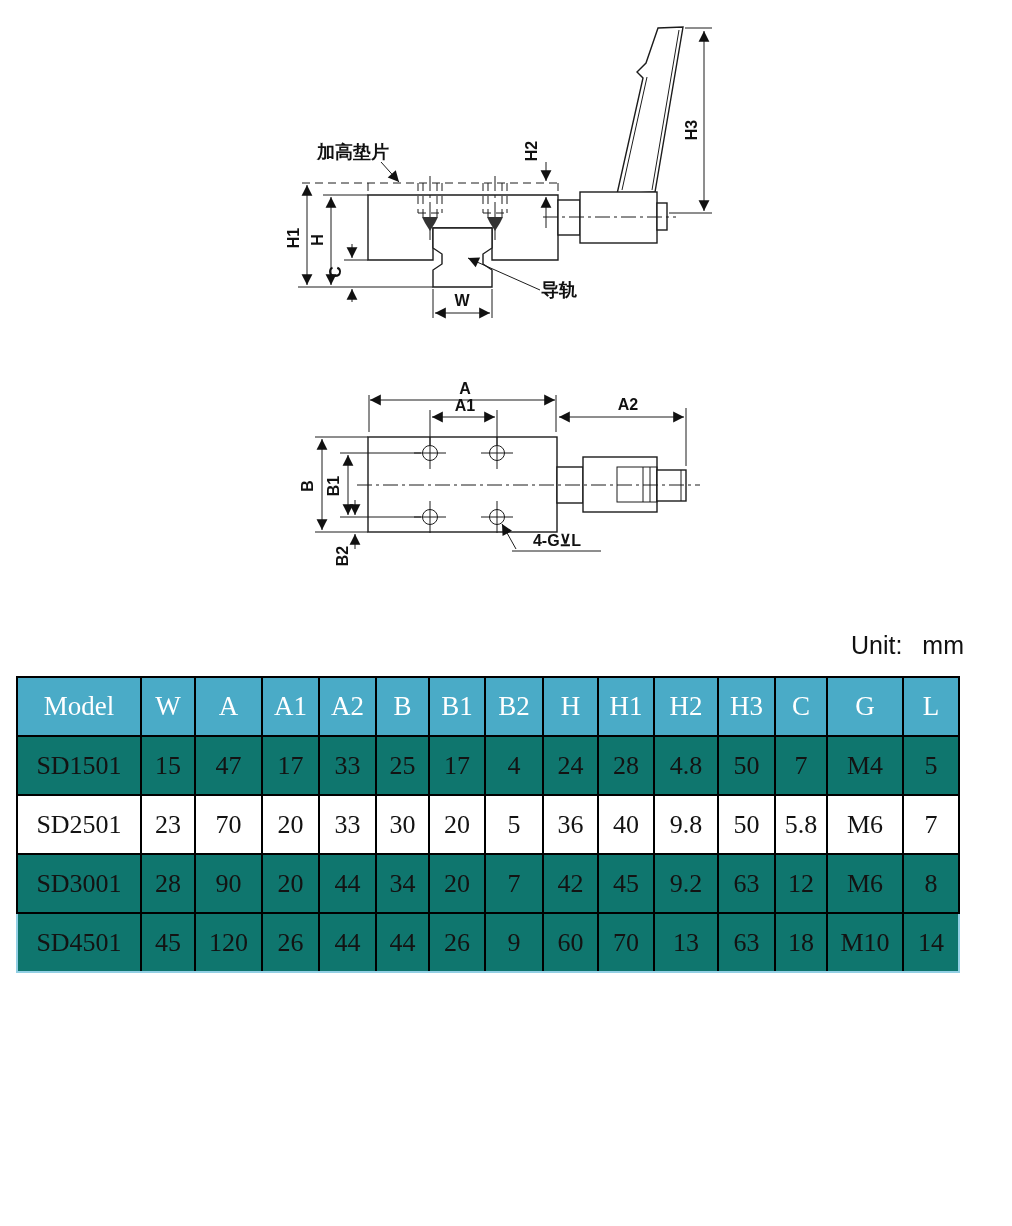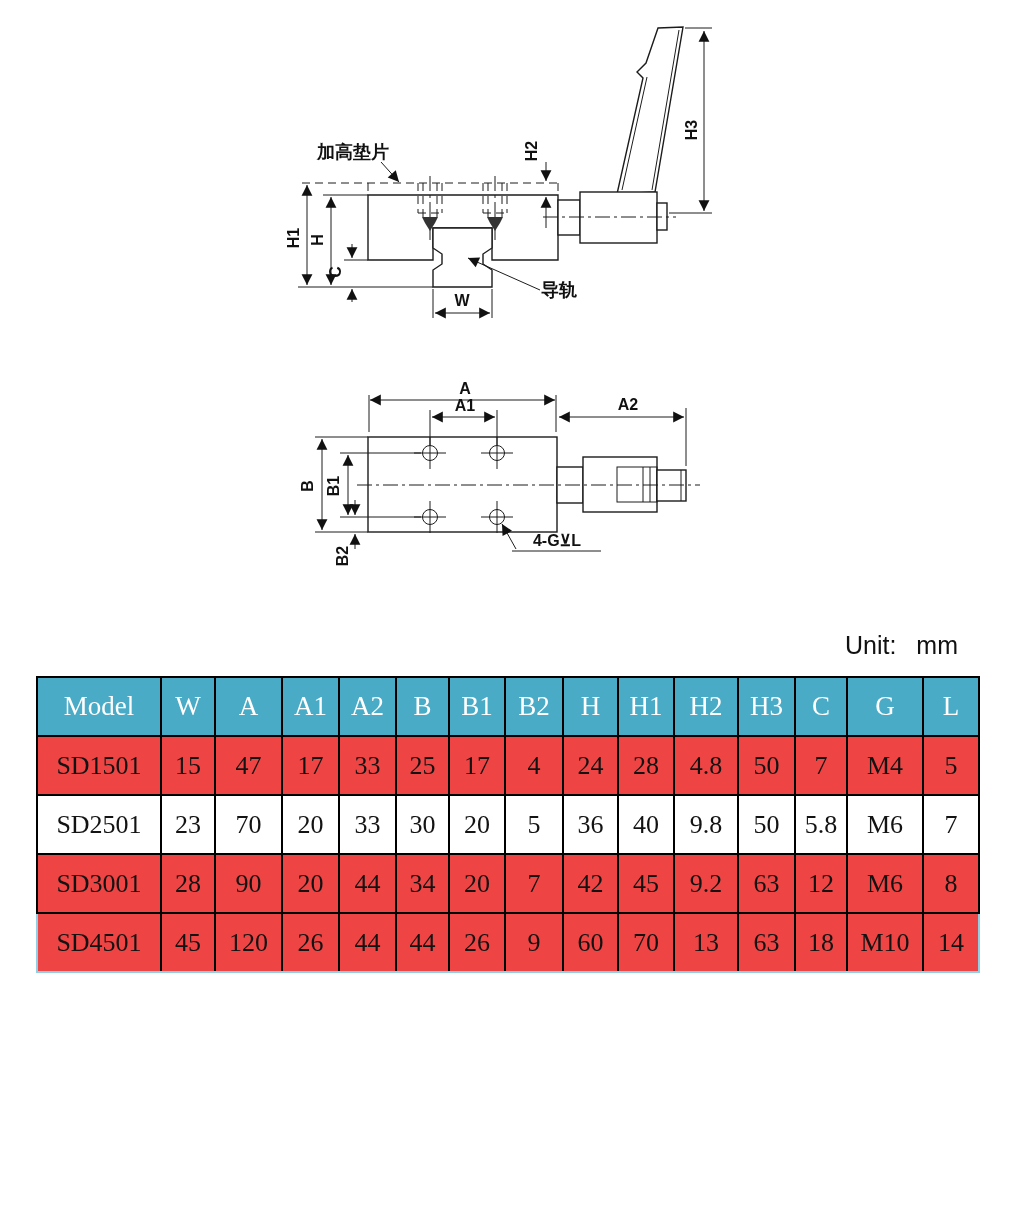--- a/index.html
+++ b/index.html
@@ -13,36 +13,36 @@
   .fillw{fill:#ffffff;}
   .thin{stroke:#1c1c1c;stroke-width:1;fill:none;}
   .dsh{stroke:#1c1c1c;stroke-width:1;fill:none;stroke-dasharray:8 5;}
   .cdash{stroke:#1c1c1c;stroke-width:1;fill:none;stroke-dasharray:15 4 3 4;}
   .dimline{stroke:#1c1c1c;stroke-width:1;fill:none;}
   .dimtxt{font:bold 16px "Liberation Sans",sans-serif;fill:#111;}
   .cntxt{font:bold 18px "Liberation Sans",sans-serif;fill:#111;}
   .darkfill{fill:#333;stroke:none;}
   
   .unit{
-    position:absolute;top:631px;left:0;width:958px;text-align:right;
+    position:absolute;top:631px;left:6px;width:958px;text-align:right;
     font-size:25px;color:#111;
   }
   .unit .uv{margin-left:20px;}
   
   table.spec{
-    position:absolute;left:36px;top:676px;
+    position:absolute;left:16px;top:676px;
     border-collapse:collapse;table-layout:fixed;
   }
   .spec th,.spec td{
     border:2px solid #000;height:57px;text-align:center;vertical-align:middle;
     font-family:"Liberation Serif",serif;font-size:26px;color:#131313;
     padding:0;overflow:hidden;background:#fff;
   }
   .spec th{background:#4AABC7;color:#fff;font-weight:400;font-size:27px;}
-  .spec tr.shaded td{background:#ef4444;}
+  .spec tr.shaded td{background:#0f766e;}
   .spec td.dash{vertical-align:bottom;padding-bottom:6px;line-height:1;}
   .spec tr.selected td{border-bottom-color:#92CFE4;}
   .spec tr.selected td:first-child{border-left-color:#92CFE4;}
   .spec tr.selected td:last-child{border-right-color:#92CFE4;margin-top:8px;}
 </style>
 </head>
 <body>
 
 <svg class="drawings" width="1012" height="620" viewBox="0 0 1012 620" xmlns="http://www.w3.org/2000/svg">
   <defs>

